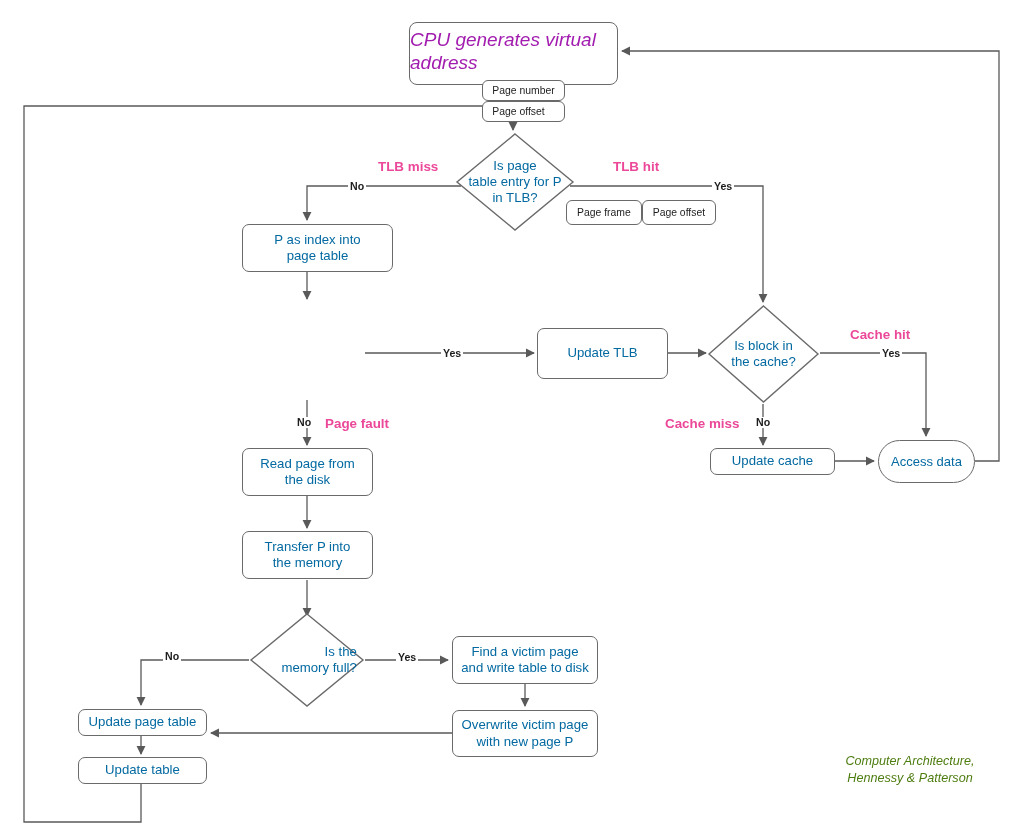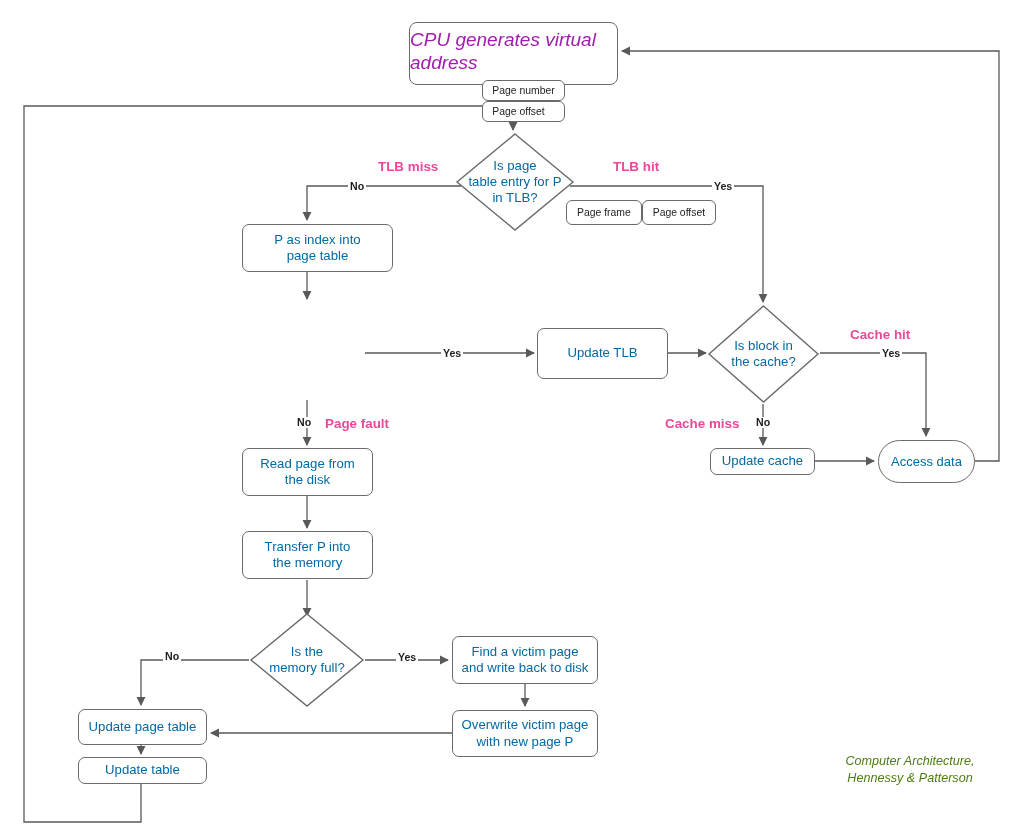--- a/index.html
+++ b/index.html
@@ -211,57 +211,57 @@
       <polygon points="56.5,2 111,50 56.5,98 2,50" fill="#ffffff" stroke="#6a6a6a" stroke-width="1.4"></polygon>
     </svg>
     <div class="dlabel" style="white-space:pre-line;">Is block in
 the cache?</div>
   </div>
 
   <div class="node proc" style="left:537px; top:328px; width:131px; height:51px;">
     <span>Update TLB</span>
   </div>
 
-  <div class="node proc" style="left:710px; top:448px; width:105px; height:27px;">
+  <div class="node proc" style="left:710px; top:448px; width:125px; height:27px;">
     <span>Update cache</span>
   </div>
 
   <div class="node stadium" style="left:878px; top:440px; width:97px; height:43px;">
     <span>Access data</span>
   </div>
 
   <div class="node proc" style="left:242px; top:448px; width:131px; height:48px;">
     <span style="white-space:pre-line;">Read page from
 the disk</span>
   </div>
 
   <div class="node proc" style="left:242px; top:531px; width:131px; height:48px;">
     <span style="white-space:pre-line;">Transfer P into
 the memory</span>
   </div>
 
-  <div class="node decision" style="left:249px; top:612px; width:116px; height:96px;">
+  <div class="node decision" style="left:249px; top:612px; width:116px; height:96px;text-align:right;">
     <svg class="dshape" viewBox="0 0 116 96" preserveAspectRatio="none">
       <polygon points="58,2 114,48 58,94 2,48" fill="#ffffff" stroke="#6a6a6a" stroke-width="1.4"></polygon>
     </svg>
     <div class="dlabel" style="white-space:pre-line;">Is the
 memory full?</div>
   </div>
 
   <div class="node proc" style="left:452px; top:636px; width:146px; height:48px;">
     <span style="white-space:pre-line;">Find a victim page
-and write back to disk</span>
+and write table to disk</span>
   </div>
 
   <div class="node proc" style="left:452px; top:710px; width:146px; height:47px;">
     <span style="white-space:pre-line;">Overwrite victim page
 with new page P</span>
   </div>
 
-  <div class="node proc" style="left:78px; top:709px; width:129px; height:36px;">
+  <div class="node proc" style="left:78px; top:709px; width:129px; height:27px;">
     <span>Update page table</span>
   </div>
 
   <div class="node proc" style="left:78px; top:757px; width:129px; height:27px;">
     <span>Update table</span>
   </div>
 
   <div class="branch-label" style="left:378px; top:160px;">TLB miss</div>
   <div class="branch-label" style="left:613px; top:160px;">TLB hit</div>
   <div class="branch-label" style="left:325px; top:417px;">Page fault</div>

